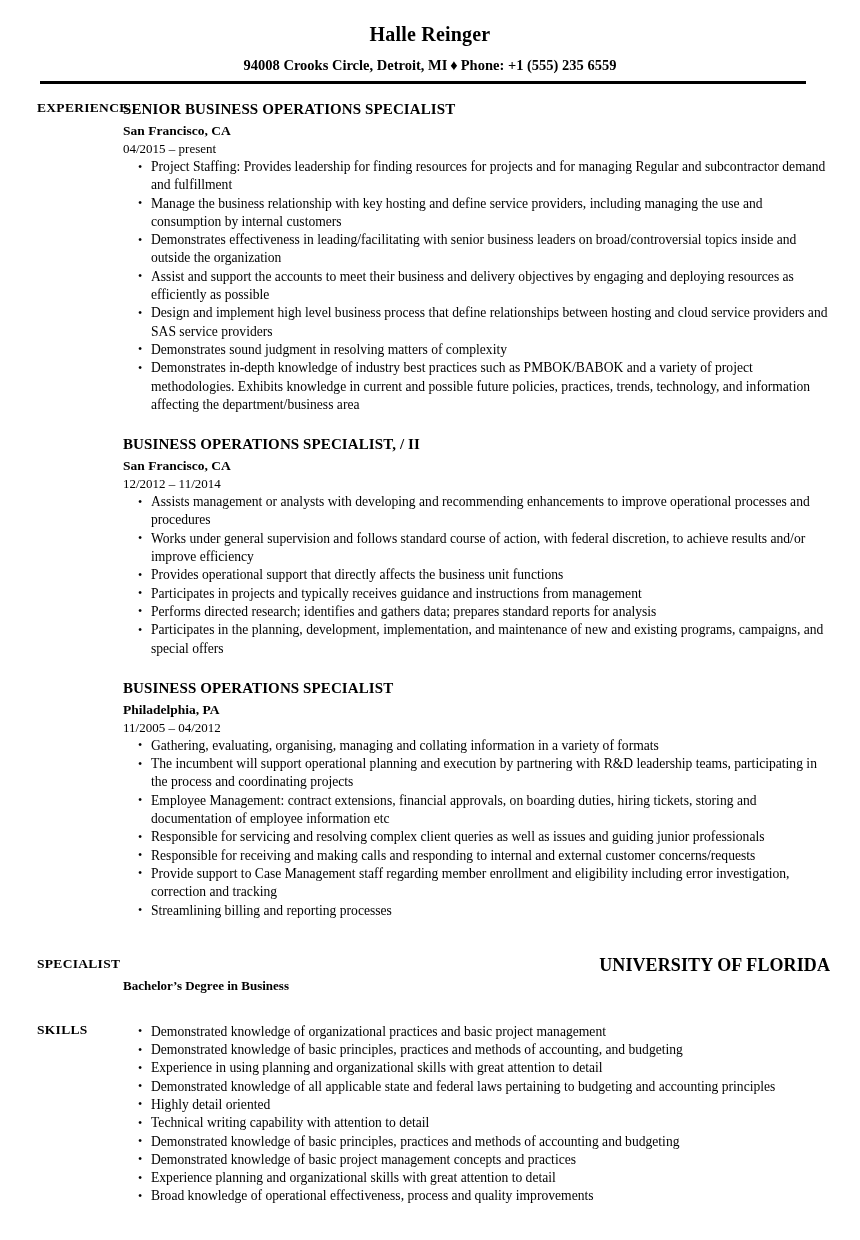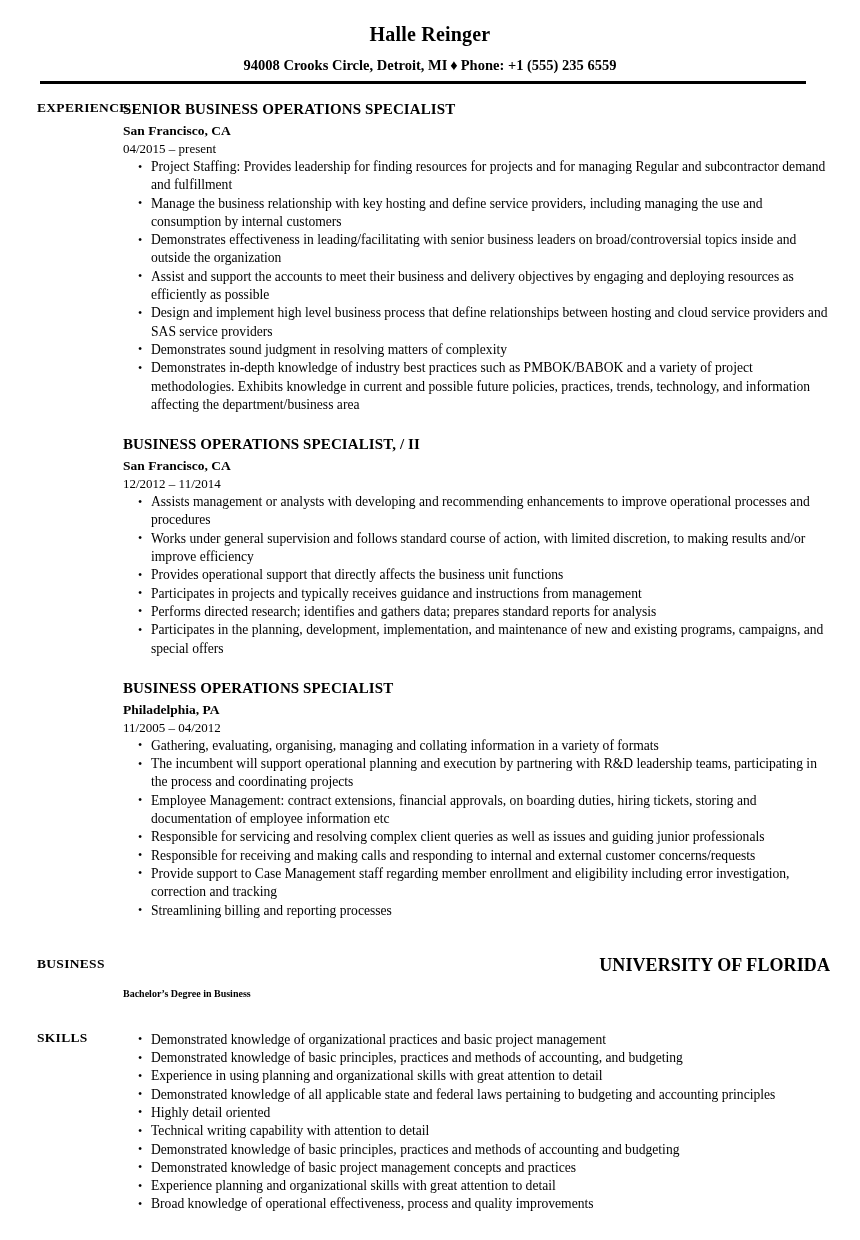--- a/index.html
+++ b/index.html
@@ -120,24 +120,24 @@
 
   
   .school-name {
     font-size: 18px;
     font-weight: bold;
     line-height: 19px;
     letter-spacing: 0.1px;
     text-align: right;
   }
   .degree-name {
-    font-size: 10px;
+    font-size: 13px;
     font-weight: bold;
     line-height: 18px;
-    margin-top: 10px;
+    margin-top: 2px;
   }
 
   
   #skills-section ul.bullets > li { margin-bottom: 0px; }
 </style>
 </head>
 <body>
 
 <div class="page">
 
@@ -169,21 +169,21 @@
           <li>Demonstrates in-depth knowledge of industry best practices such as PMBOK/BABOK and a variety of project methodologies. Exhibits knowledge in current and possible future policies, practices, trends, technology, and information affecting the department/business area</li>
         </ul>
       </div>
 
       <div class="job-entry">
         <div class="job-title">BUSINESS OPERATIONS SPECIALIST, / II</div>
         <div class="job-location">San Francisco, CA</div>
         <div class="job-dates">12/2012 – 11/2014</div>
         <ul class="bullets">
           <li>Assists management or analysts with developing and recommending enhancements to improve operational processes and procedures</li>
-          <li>Works under general supervision and follows standard course of action, with limited discretion, to making results and/or improve efficiency</li>
+          <li>Works under general supervision and follows standard course of action, with federal discretion, to achieve results and/or improve efficiency</li>
           <li>Provides operational support that directly affects the business unit functions</li>
           <li>Participates in projects and typically receives guidance and instructions from management</li>
           <li>Performs directed research; identifies and gathers data; prepares standard reports for analysis</li>
           <li>Participates in the planning, development, implementation, and maintenance of new and existing programs, campaigns, and special offers</li>
         </ul>
       </div>
 
       <div class="job-entry">
         <div class="job-title">BUSINESS OPERATIONS SPECIALIST</div>
         <div class="job-location">Philadelphia, PA</div>
@@ -197,21 +197,21 @@
           <li>Provide support to Case Management staff regarding member enrollment and eligibility including error investigation, correction and tracking</li>
           <li>Streamlining billing and reporting processes</li>
         </ul>
       </div>
 
     </div>
   </div>
 
   <div class="section" id="education-section">
     <div class="section-label-col">
-      <div class="section-label">BUSINESS</div>
+      <div class="section-label">SPECIALIST</div>
     </div>
     <div class="section-body-col">
       <div class="education-entry">
         <div class="school-name">UNIVERSITY OF FLORIDA</div>
         <div class="degree-name">Bachelor’s Degree in Business</div>
       </div>
     </div>
   </div>
 
   <div class="section" id="skills-section">

